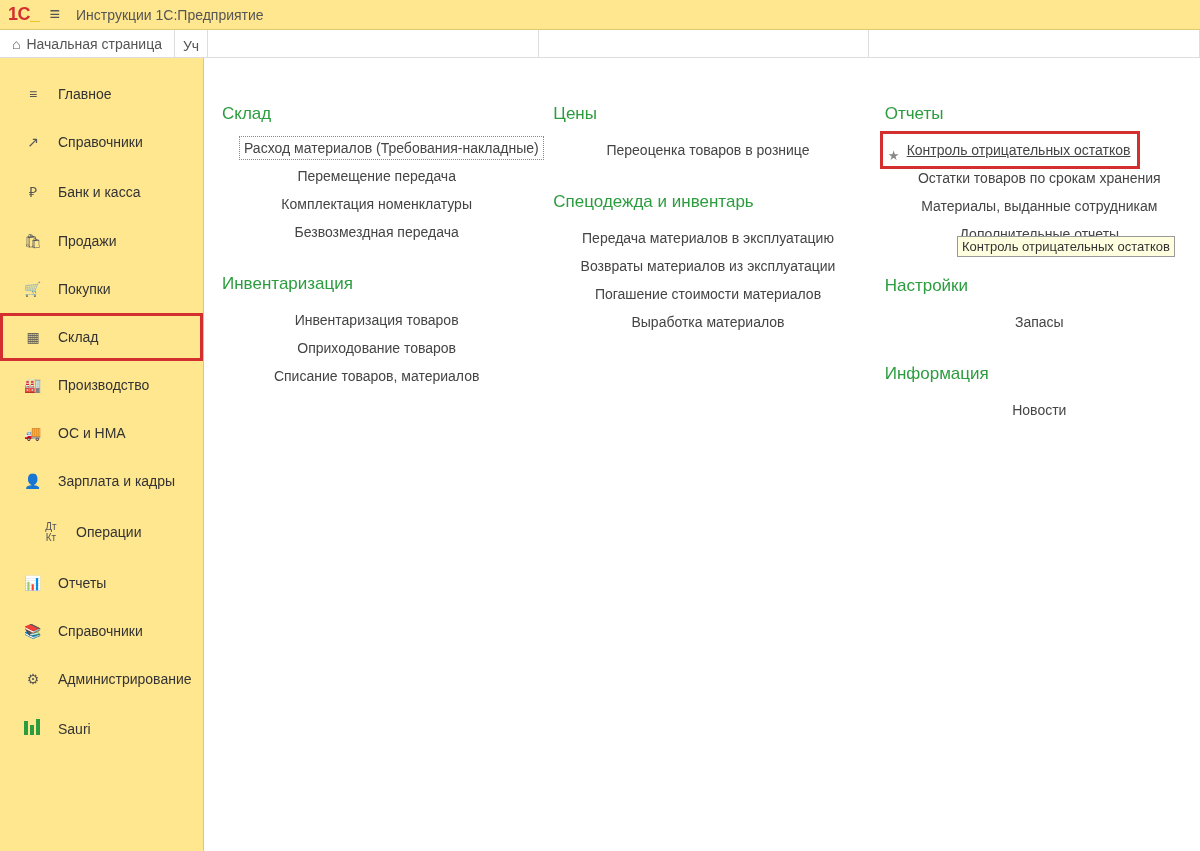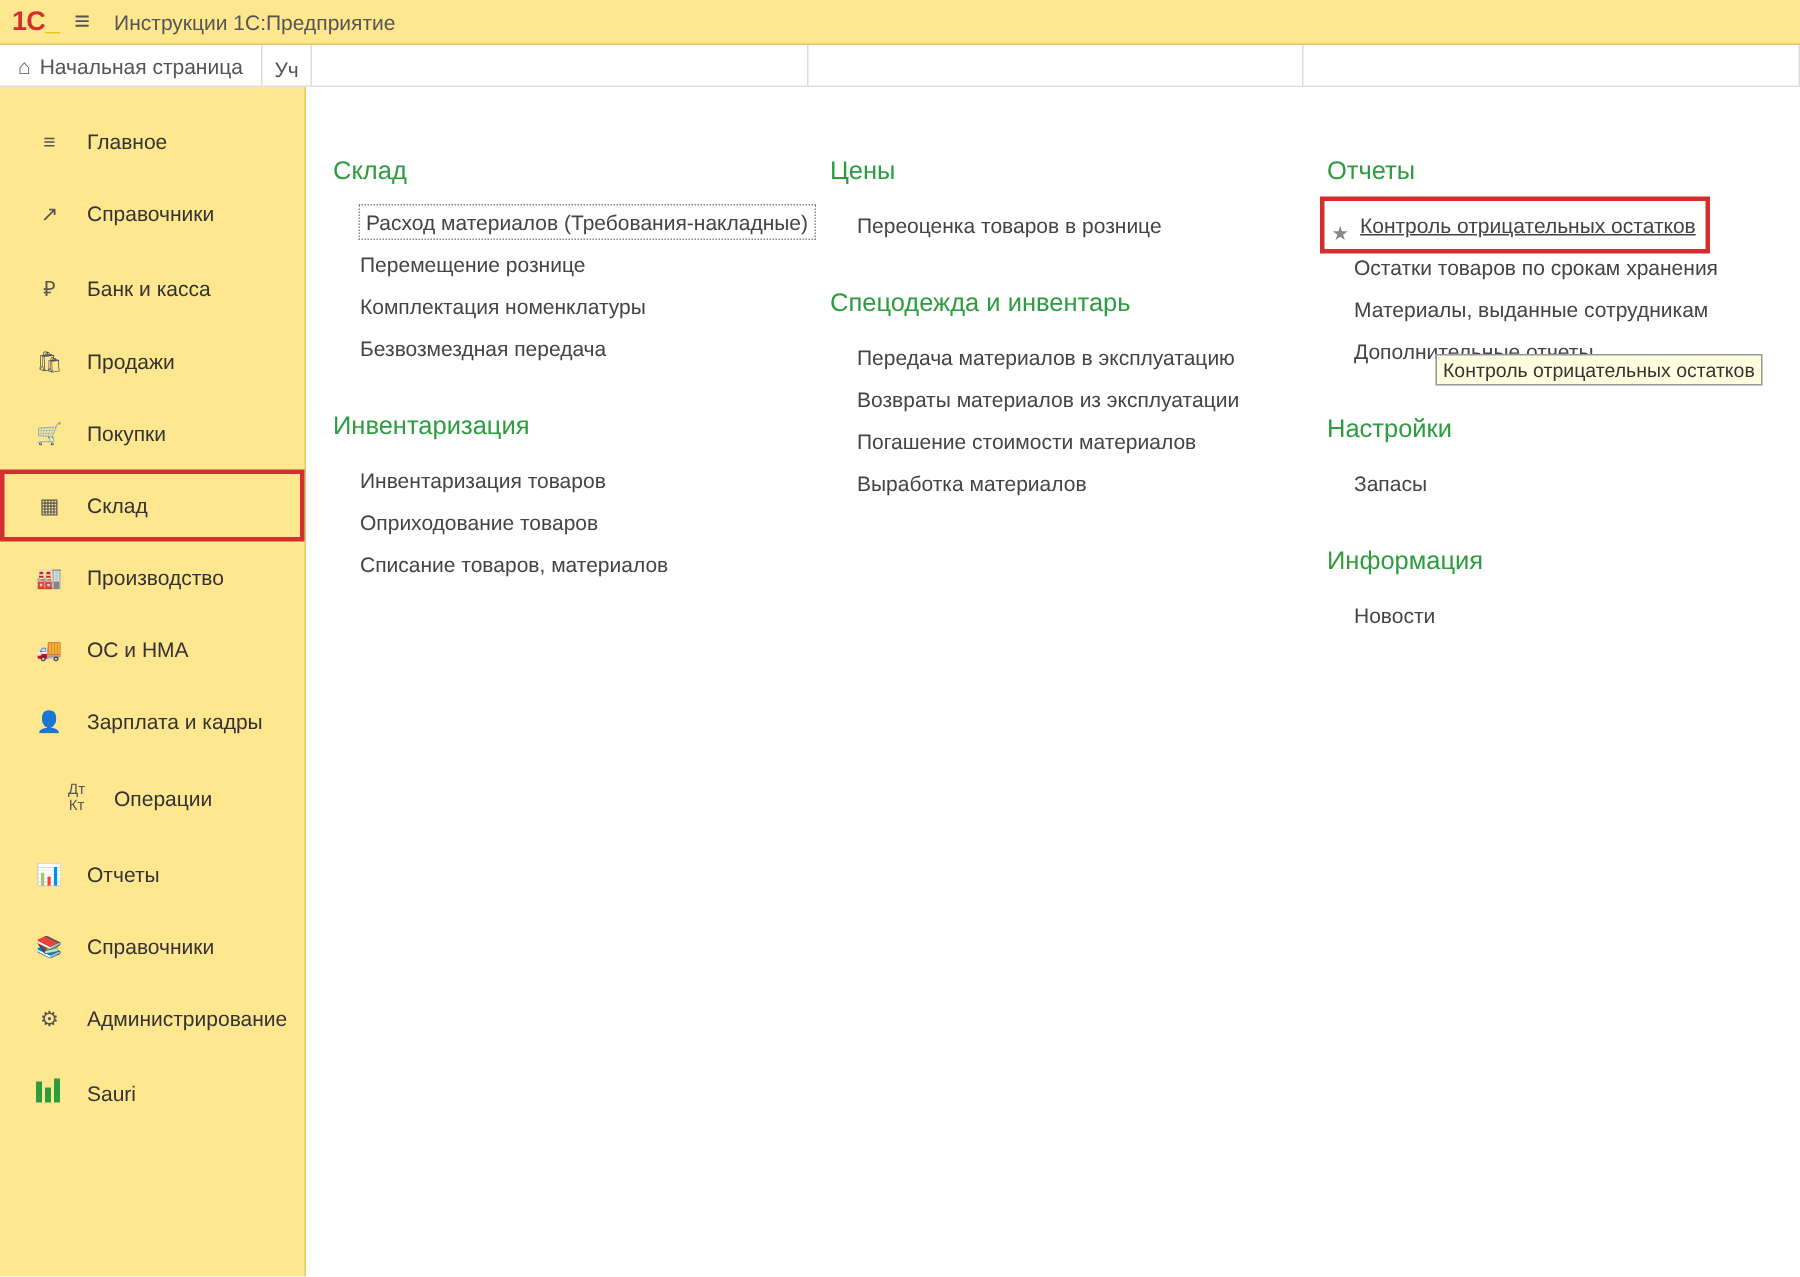--- a/index.html
+++ b/index.html
@@ -132,20 +132,21 @@
       color: #2c9c3e;
       font-size: 17px;
       font-weight: 400;
       margin-bottom: 12px;
     }
     .link-item {
       padding: 6px 0 6px 18px;
       color: #444;
       cursor: pointer;
       white-space: nowrap;
+      text-align: center;
     }
     .link-item.boxed {
       display: inline-block;
       border: 1px dotted #888;
       padding: 3px 4px;
       margin-left: 17px;
       margin-bottom: 2px;
     }
     .link-item.starred {
       position: relative;
@@ -260,21 +261,21 @@
       <span>Sauri</span>
     </div>
   </div>
 
   <div class="content">
 
     <div class="column">
       <div class="section">
         <div class="section-title">Склад</div>
         <div class="link-item boxed">Расход материалов (Требования-накладные)</div>
-        <div class="link-item">Перемещение рознице</div>
+        <div class="link-item">Перемещение передача</div>
         <div class="link-item">Комплектация номенклатуры</div>
         <div class="link-item">Безвозмездная передача</div>
       </div>
       <div class="section">
         <div class="section-title">Инвентаризация</div>
         <div class="link-item">Инвентаризация товаров</div>
         <div class="link-item">Оприходование товаров</div>
         <div class="link-item">Списание товаров, материалов</div>
       </div>
     </div>

